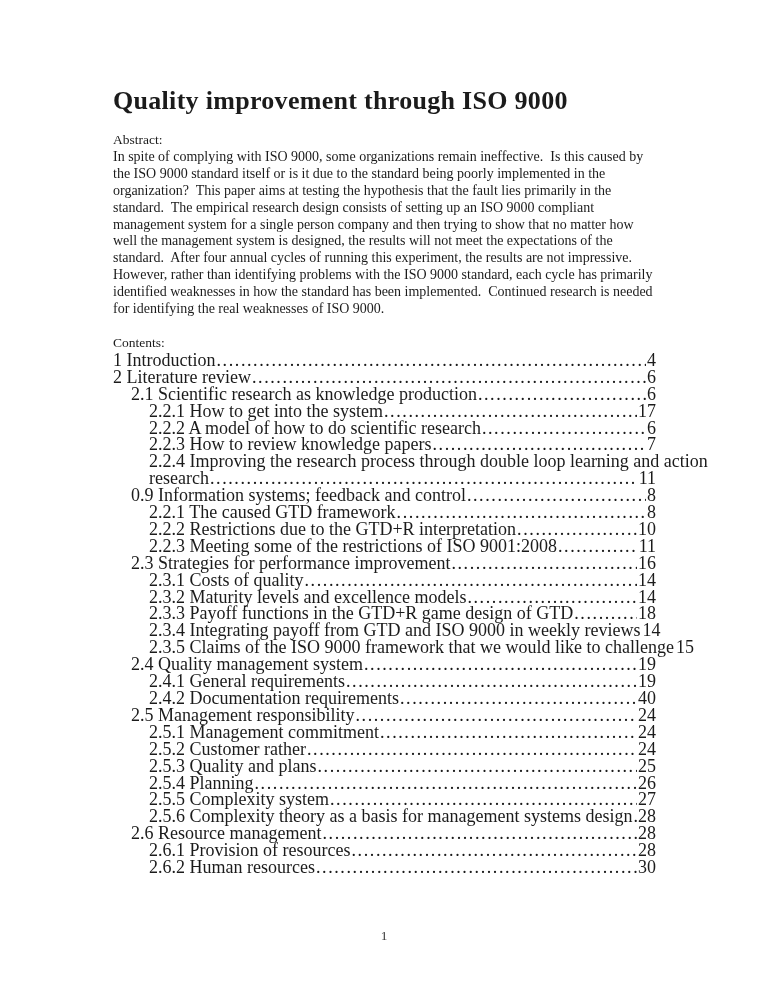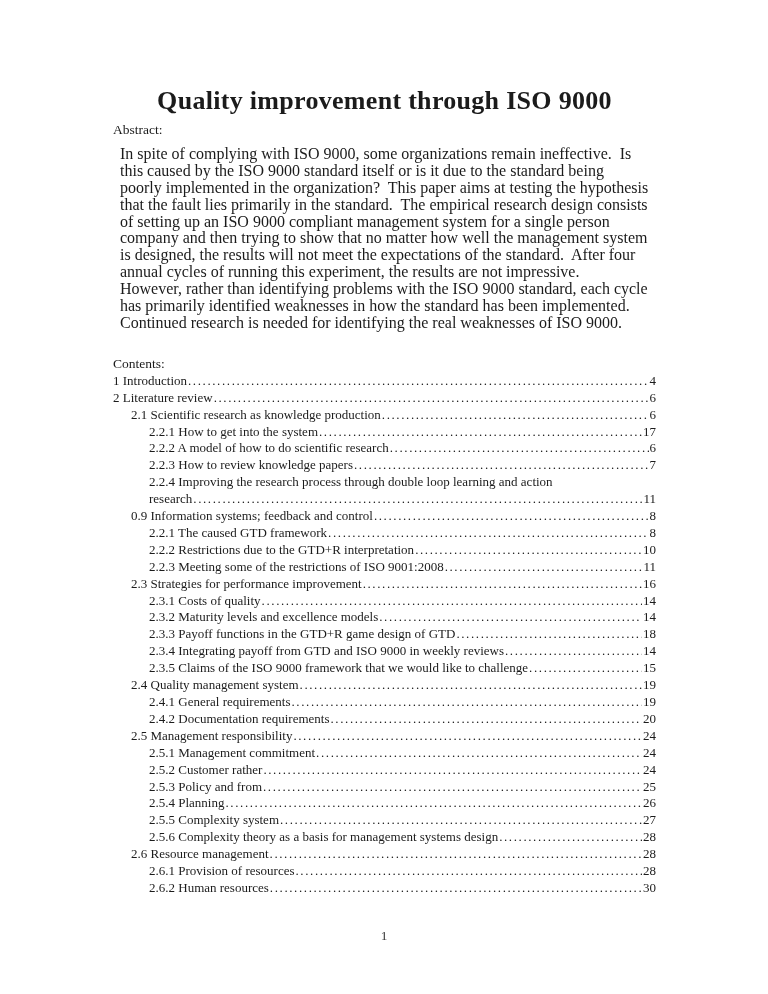--- a/index.html
+++ b/index.html
@@ -15,40 +15,39 @@
     overflow: hidden;
     font-family: "Liberation Serif", serif;
     color: #1b1b1b;
     box-sizing: border-box;
     padding: 86px 112px 0 113px;
   }
   .paper-title {
     font-size: 26px;
     font-weight: bold;
     letter-spacing: 0.3px;
-    margin: 0 0 6px 0;
+    margin: 0 0 16px 0;
     line-height: 30px;
-    text-align: center;
   }
   .section-heading {
     font-weight: normal;
     font-size: 13.5px;
     line-height: 16.9px;
   }
   .abstract-body {
-    margin: 7px;
-    font-size: 16px;
+    margin: 0;
+    font-size: 14px;
     line-height: 16.9px;
     white-space: pre-wrap;
   }
   .contents-block {
-    margin-top: 24px;
+    margin-top: 17px;
   }
   .toc-list {
-    font-size: 13px;
+    font-size: 18px;
     line-height: 16.9px;
   }
   .toc-row {
     display: flex;
     align-items: baseline;
   }
   .toc-row.lvl2 { padding-left: 18px; }
   .toc-row.lvl3 { padding-left: 36px; text-align: center; }
   .toc-text {
     flex-shrink: 0;
@@ -208,21 +207,21 @@
 
   <div class="toc-row lvl3">
     <span class="toc-text">2.4.1 General requirements</span>
     <span class="toc-leader"></span>
     <span class="toc-page">19</span>
   </div>
 
   <div class="toc-row lvl3">
     <span class="toc-text">2.4.2 Documentation requirements</span>
     <span class="toc-leader"></span>
-    <span class="toc-page">20</span>
+    <span class="toc-page">40</span>
   </div>
 
 
   <div class="toc-row lvl2">
     <span class="toc-text">2.5 Management responsibility</span>
     <span class="toc-leader"></span>
     <span class="toc-page">24</span>
   </div>
 
   <div class="toc-row lvl3">
@@ -231,21 +230,21 @@
     <span class="toc-page">24</span>
   </div>
 
   <div class="toc-row lvl3">
     <span class="toc-text">2.5.2 Customer rather</span>
     <span class="toc-leader"></span>
     <span class="toc-page">24</span>
   </div>
 
   <div class="toc-row lvl3">
-    <span class="toc-text">2.5.3 Policy and from</span>
+    <span class="toc-text">2.5.3 Quality and plans</span>
     <span class="toc-leader"></span>
     <span class="toc-page">25</span>
   </div>
 
   <div class="toc-row lvl3">
     <span class="toc-text">2.5.4 Planning</span>
     <span class="toc-leader"></span>
     <span class="toc-page">26</span>
   </div>
 

